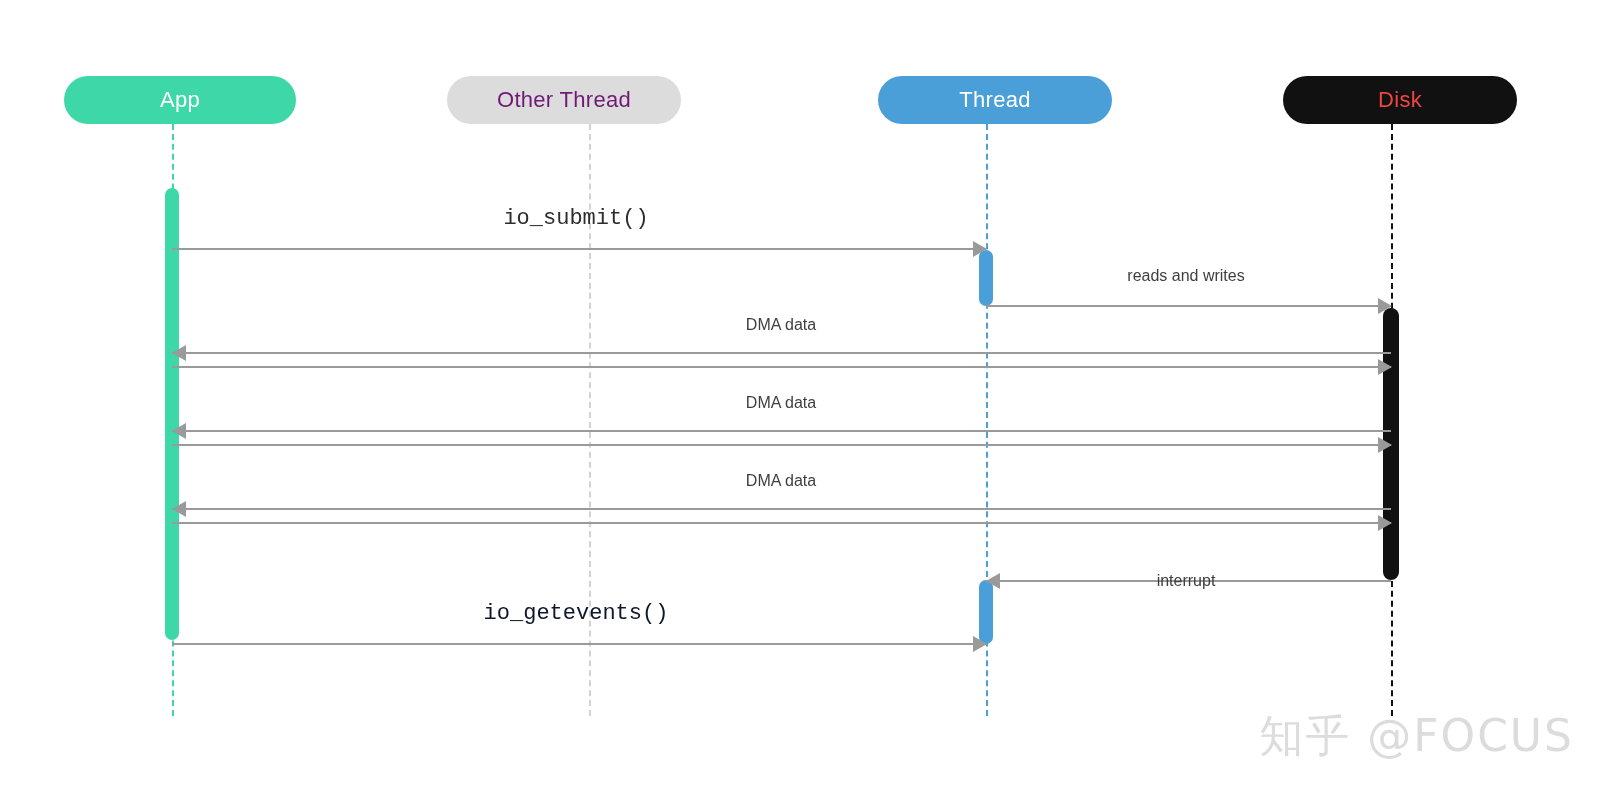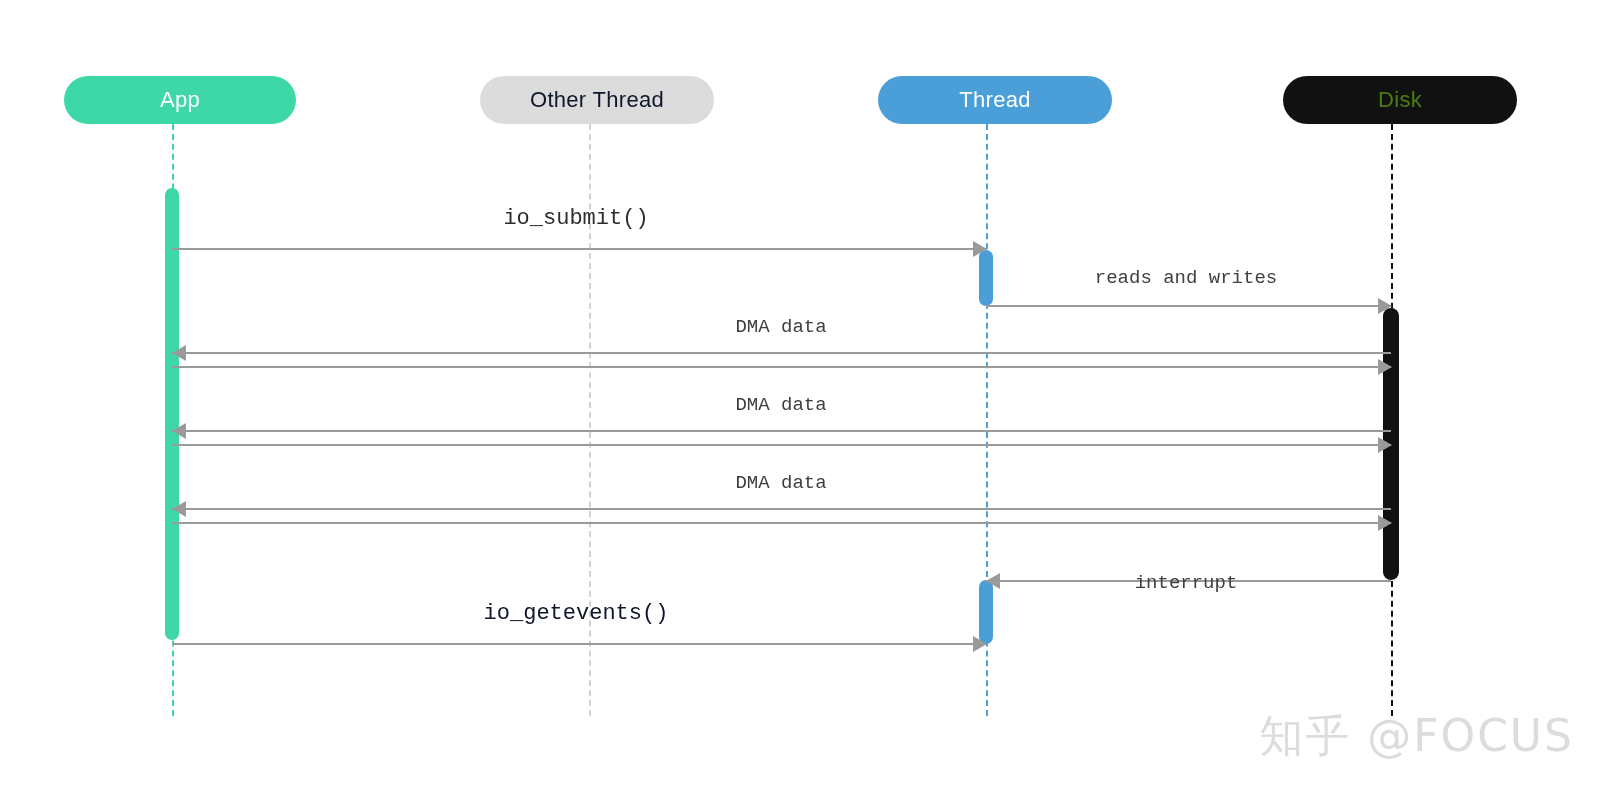--- a/index.html
+++ b/index.html
@@ -16,25 +16,24 @@
     border-radius:26px;
     display:flex;align-items:center;justify-content:center;
     font-size:22px;font-weight:normal;
     letter-spacing:.3px;
     box-sizing:border-box;
   }
   .lifeline-line{position:absolute;width:0;border-left-width:2px;border-left-style:dashed;}
   .activation{position:absolute;border-radius:8px;}
   .msg-label{
     position:absolute;
-    font-size:19px;
+    font-size:16px;
     color:#3f3f3f;
     white-space:nowrap;
     transform:translateX(-50%);
-    font-family:Liberation Mono, monospace;
   }
   .msg-label.mono{
     font-family:Liberation Mono, monospace;
     font-size:22px;
     color:#2e2e2e;
   }
   .msg-line{position:absolute;height:0;border-top:2px solid #9a9a9a;}
   .arrowhead{position:absolute;width:0;height:0;}
   .arrowhead.right{
     border-top:8px solid transparent;
@@ -59,31 +58,31 @@
 </style>
 </head>
 <body>
 
 <div id="diagram">
     <div class="lifeline-head" style="left: 64px; top: 76px; width: 232px; height: 48px; background: rgb(62, 216, 168); color: rgb(255, 255, 255);">
       <span>App</span>
     </div>
     <div class="lifeline-line" style="left: 172px; top: 124px; height: 592px; border-left-color: rgb(62, 216, 168);"></div>
     <div class="activation" style="left: 165px; top: 188px; width: 14px; height: 452px; background: rgb(62, 216, 168);"></div>
-    <div class="lifeline-head" style="left: 480px; top: 76px; width: 234px; height: 48px; background: rgb(220, 220, 220); color: #0f172a;">
+    <div class="lifeline-head" style="left: 447px; top: 76px; width: 234px; height: 48px; background: rgb(220, 220, 220); color: #701a75;">
       <span>Other Thread</span>
     </div>
     <div class="lifeline-line" style="left: 589px; top: 124px; height: 592px; border-left-color: rgb(210, 210, 210);"></div>
     <div class="lifeline-head" style="left: 878px; top: 76px; width: 234px; height: 48px; background: rgb(74, 159, 216); color: rgb(255, 255, 255);">
       <span>Thread</span>
     </div>
     <div class="lifeline-line" style="left: 986px; top: 124px; height: 592px; border-left-color: rgb(74, 159, 216);"></div>
     <div class="activation" style="left: 979px; top: 250px; width: 14px; height: 56px; background: rgb(74, 159, 216);"></div>
     <div class="activation" style="left: 979px; top: 580px; width: 14px; height: 64px; background: rgb(74, 159, 216);"></div>
-    <div class="lifeline-head" style="left: 1283px; top: 76px; width: 234px; height: 48px; background: rgb(17, 17, 17); color: #4d7c0f;">
+    <div class="lifeline-head" style="left: 1283px; top: 76px; width: 234px; height: 48px; background: rgb(17, 17, 17); color: #ef4444;">
       <span>Disk</span>
     </div>
     <div class="lifeline-line" style="left: 1391px; top: 124px; height: 592px; border-left-color: rgb(17, 17, 17);"></div>
     <div class="activation" style="left: 1383px; top: 308px; width: 16px; height: 272px; background: rgb(17, 17, 17);"></div>
     <div class="msg-line" style="left: 172px; top: 248px; width: 814px; border-top-color: rgb(154, 154, 154);"></div>
     <div class="arrowhead right" style="top: 241px; left: 973px; border-left-color: rgb(154, 154, 154);"></div>
     <div class="msg-label mono" style="left: 576px; top: 206px; color: rgb(46, 46, 46);">io_submit()</div>
     <div class="msg-line" style="left: 986px; top: 305px; width: 405px; border-top-color: rgb(154, 154, 154);"></div>
     <div class="arrowhead right" style="top: 298px; left: 1378px; border-left-color: rgb(154, 154, 154);"></div>
     <div class="msg-label" style="left: 1186px; top: 267px; color: rgb(63, 63, 63);">reads and writes</div>

